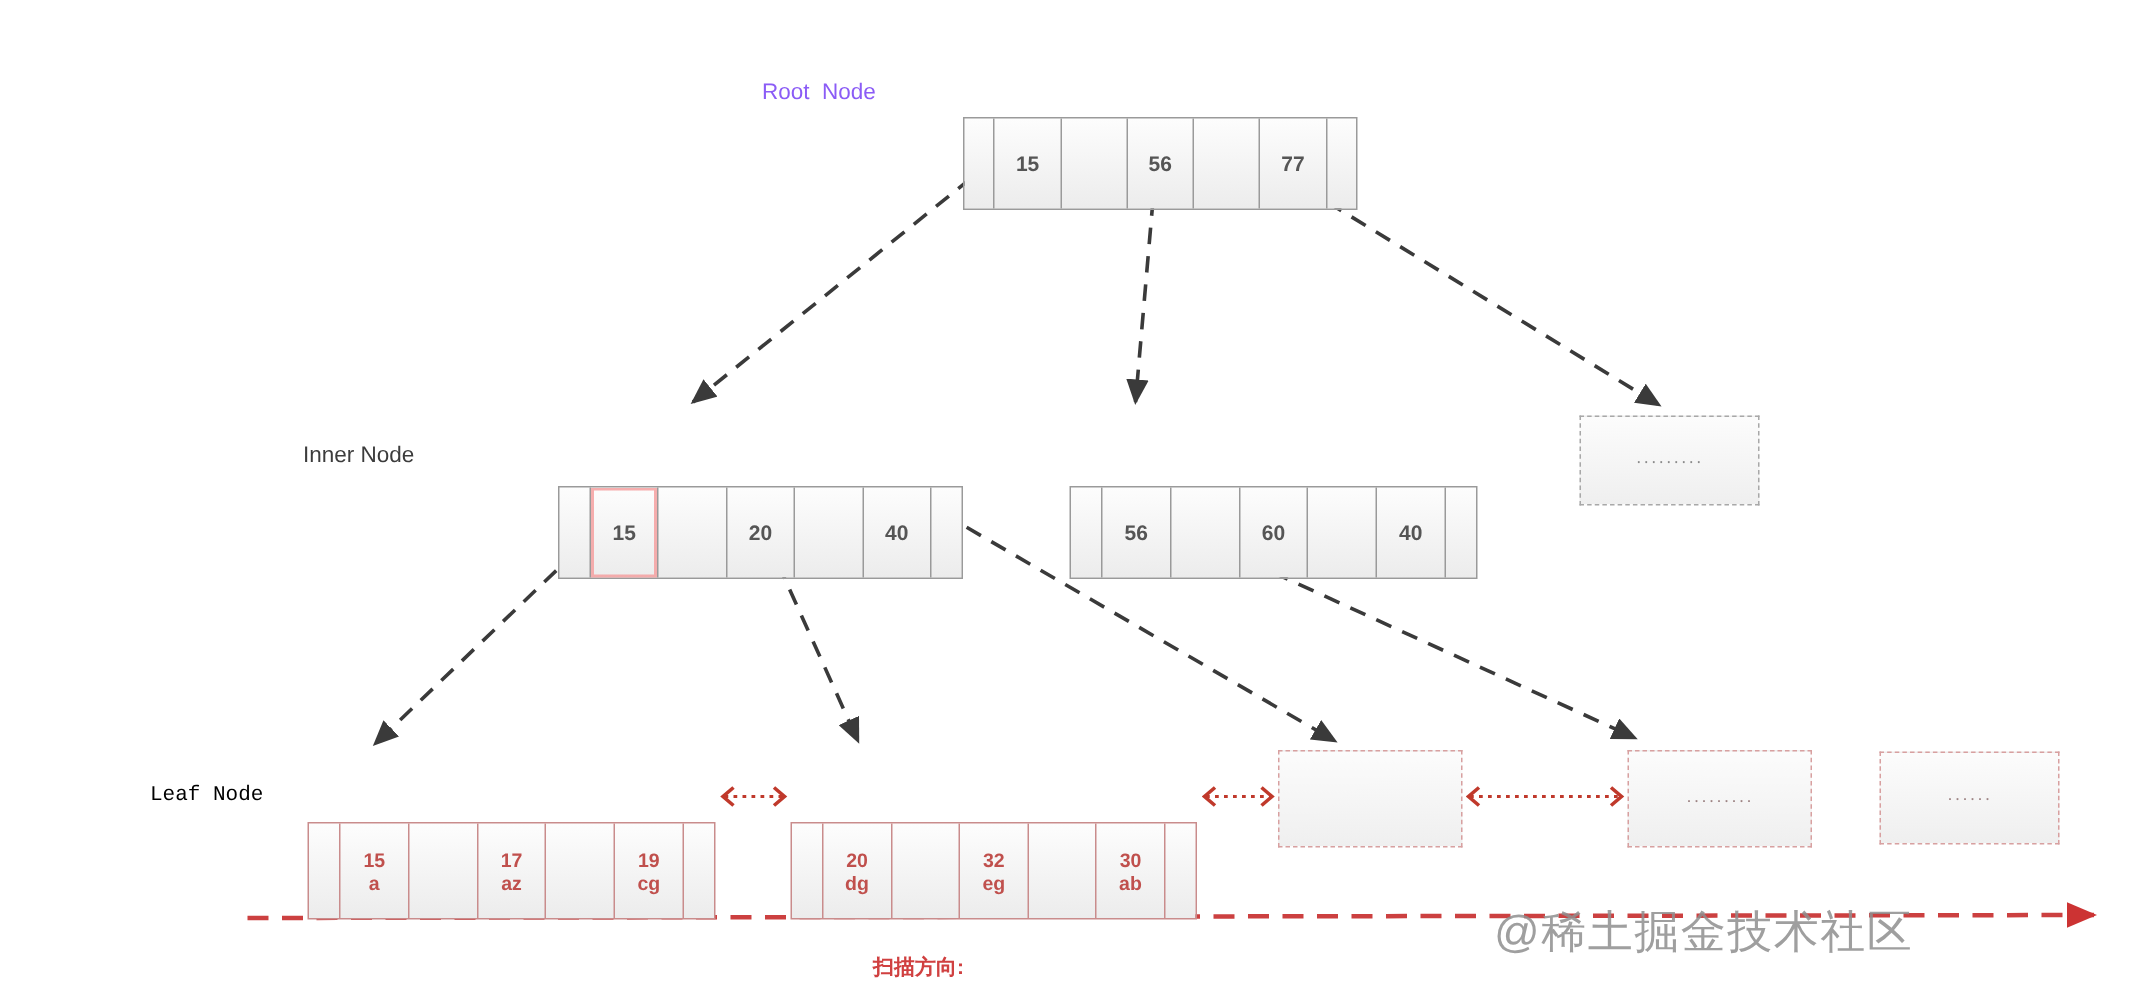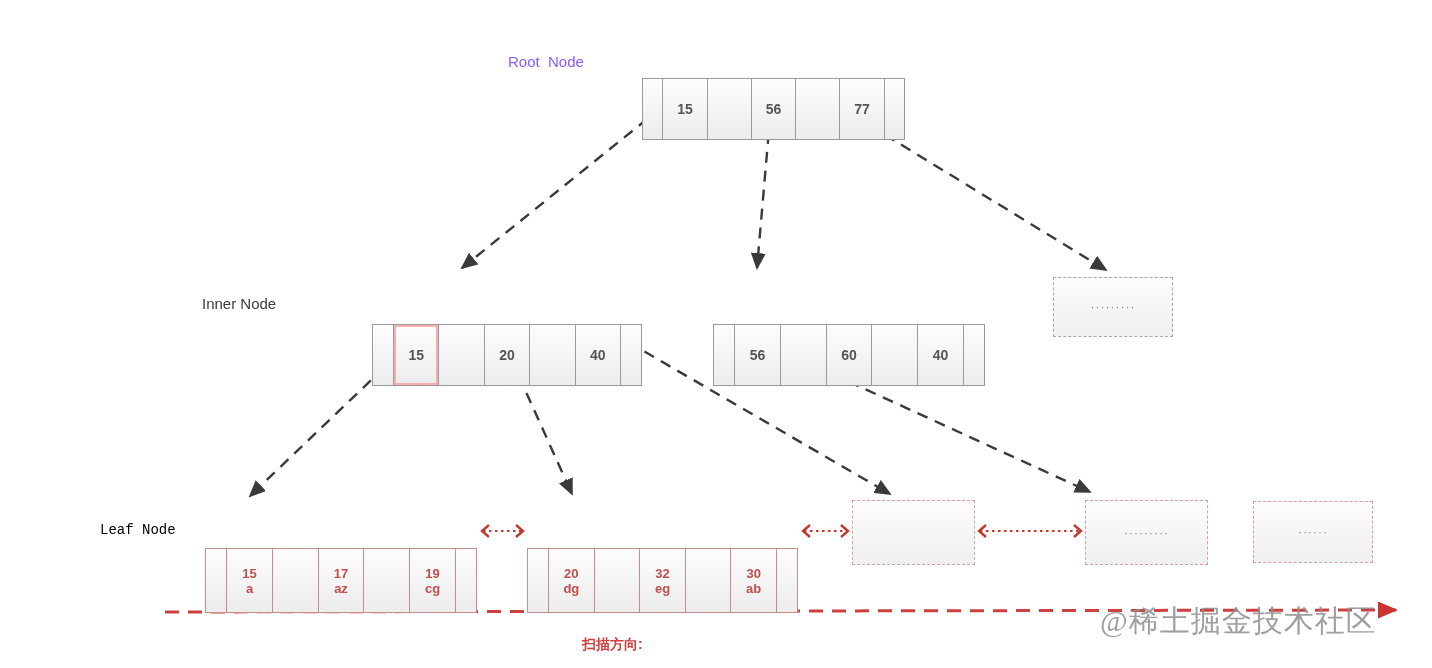--- a/index.html
+++ b/index.html
@@ -35,21 +35,21 @@
   }
   .dashed-gray{border:1.6px dashed #a8a8a8;color:#8a8a8a;}
   .dashed-red{border:1.6px dashed #d8a0a0;color:#9d8383;}
 
   .lbl{position:absolute;z-index:3;white-space:pre;}
   #query-title{left:78px;top:100px;font-size:23px;font-weight:bold;color:#1f1f1f;letter-spacing:.2px;}
   #root-label{left:508px;top:53px;font-size:15px;color:#8b5cf6;}
   #inner-label{left:202px;top:295px;font-size:15px;color:#3c3c3c;}
   #leaf-label{left:100px;top:522px;font-size:14px;color:#000000;font-family:Liberation Mono, monospace;}
   #scan-label{left:582px;top:636px;font-size:14px;font-weight:bold;color:#d04040;}
-  #watermark{left:1100px;top:601px;font-size:30px;color:#8f8f8f;opacity:.85;letter-spacing:1px;font-family:Liberation Serif, serif;}
+  #watermark{left:996px;top:601px;font-size:30px;color:#8f8f8f;opacity:.85;letter-spacing:1px;}
 </style>
 </head>
 <body>
 
 <div id="canvas">
 
   <svg id="arrows-layer" width="1432" height="668" viewBox="0 0 1432 668">
     <defs>
       <marker id="mBlack" markerUnits="userSpaceOnUse" markerWidth="17" markerHeight="15" refX="15" refY="7.5" orient="auto">
         <path d="M0,0 L17,7.5 L0,15 Z" fill="#3a3a3a"></path>

